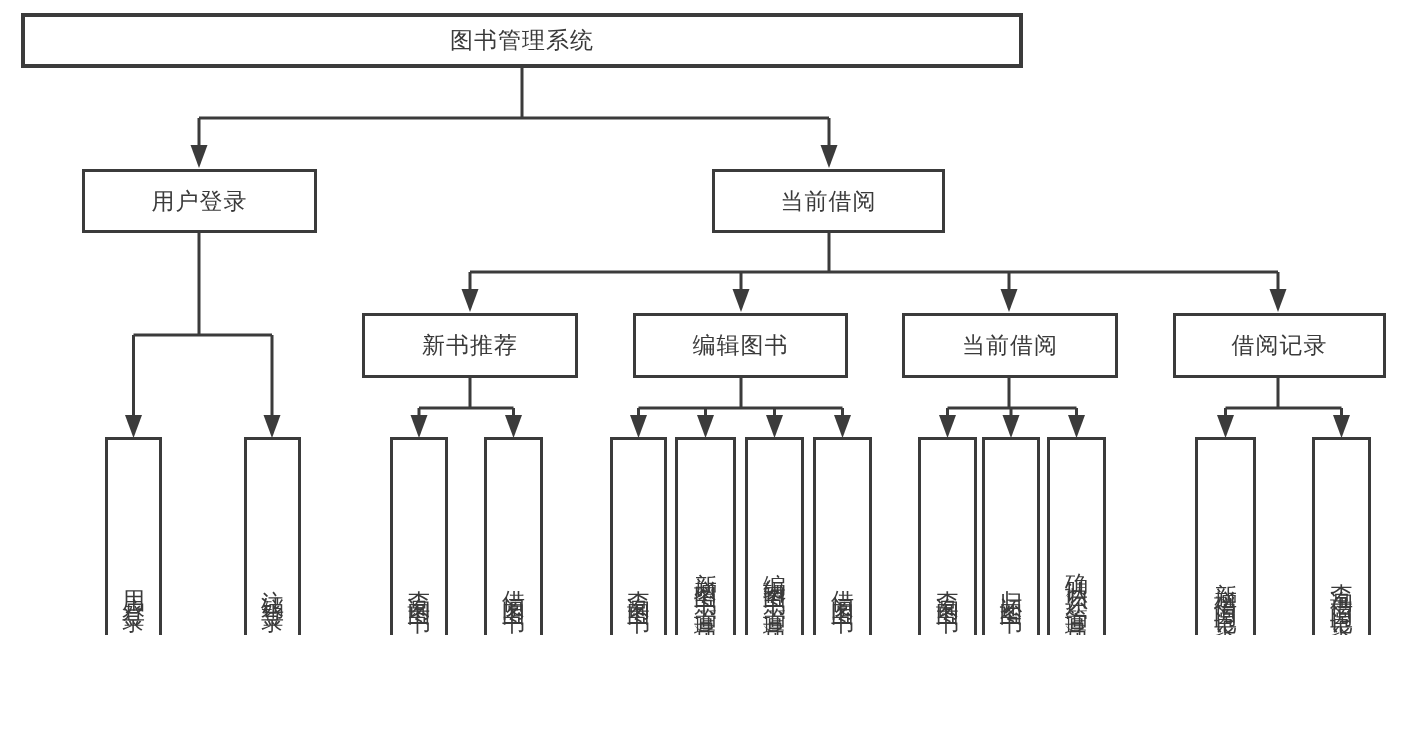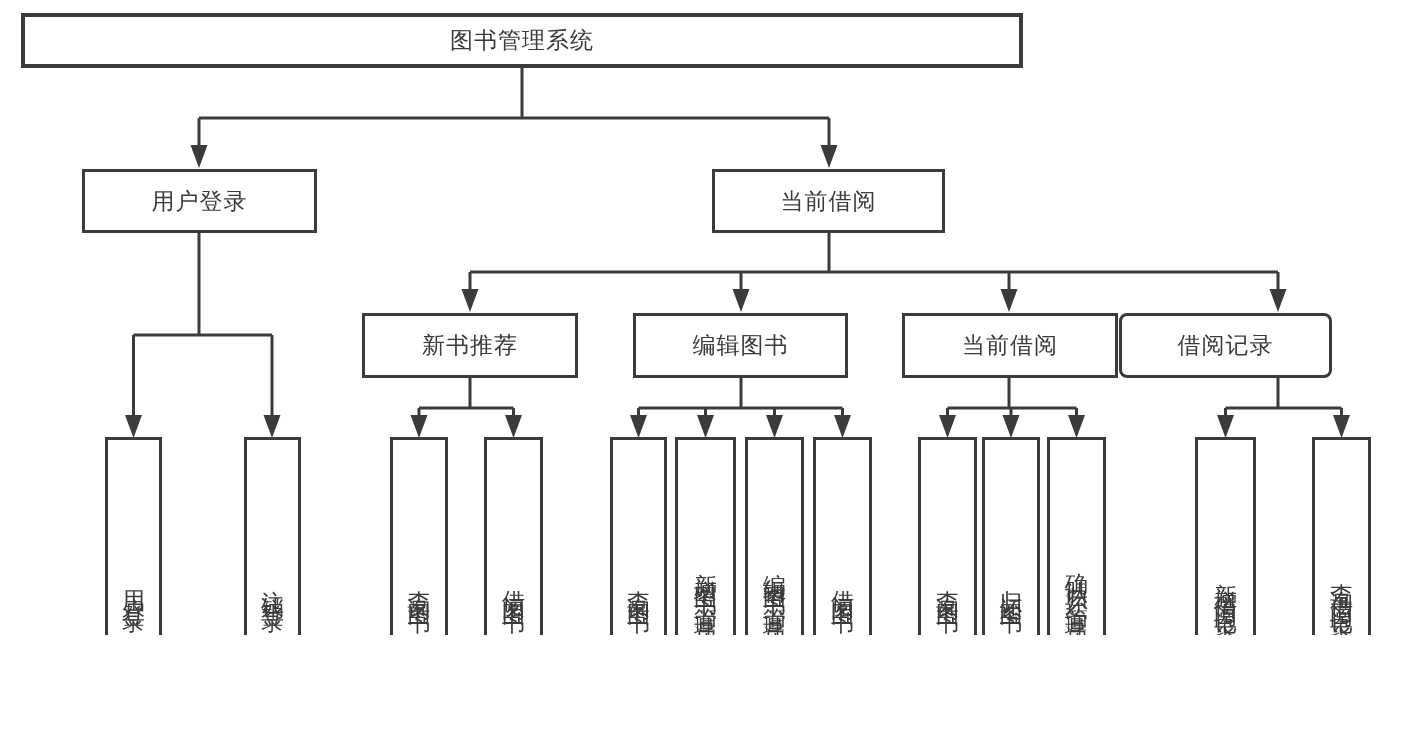--- a/index.html
+++ b/index.html
@@ -135,21 +135,21 @@
   </svg>
 
   <div class="box root">图书管理系统</div>
 
   <div class="box lvl2" style="left:82px;width:235px;">用户登录</div>
   <div class="box lvl2" style="left:712px;width:233px;">当前借阅</div>
 
   <div class="box lvl3" style="left:362px;width:216px;">新书推荐</div>
   <div class="box lvl3" style="left:633px;width:215px;">编辑图书</div>
   <div class="box lvl3" style="left:902px;width:216px;text-align:right;">当前借阅</div>
-  <div class="box lvl3" style="left:1119px;width:213px;border-radius:8px;">借阅记录</div>
+  <div class="box lvl3" style="left:1173px;width:213px;">借阅记录</div>
 
   <div class="box vbox" style="left:105px;width:57px;">用户登录</div>
   <div class="box vbox" style="left:244px;width:57px;">注销登录</div>
 
   <div class="box vbox" style="left:390px;width:58px;">查询图书</div>
   <div class="box vbox" style="left:484px;width:59px;">借阅图书</div>
 
   <div class="box vbox" style="left:610px;width:57px;">查询图书</div>
   <div class="box vbox" style="left:675px;width:61px;">新增图书（管理员）</div>
   <div class="box vbox" style="left:745px;width:59px;">编辑图书（管理员）</div>

